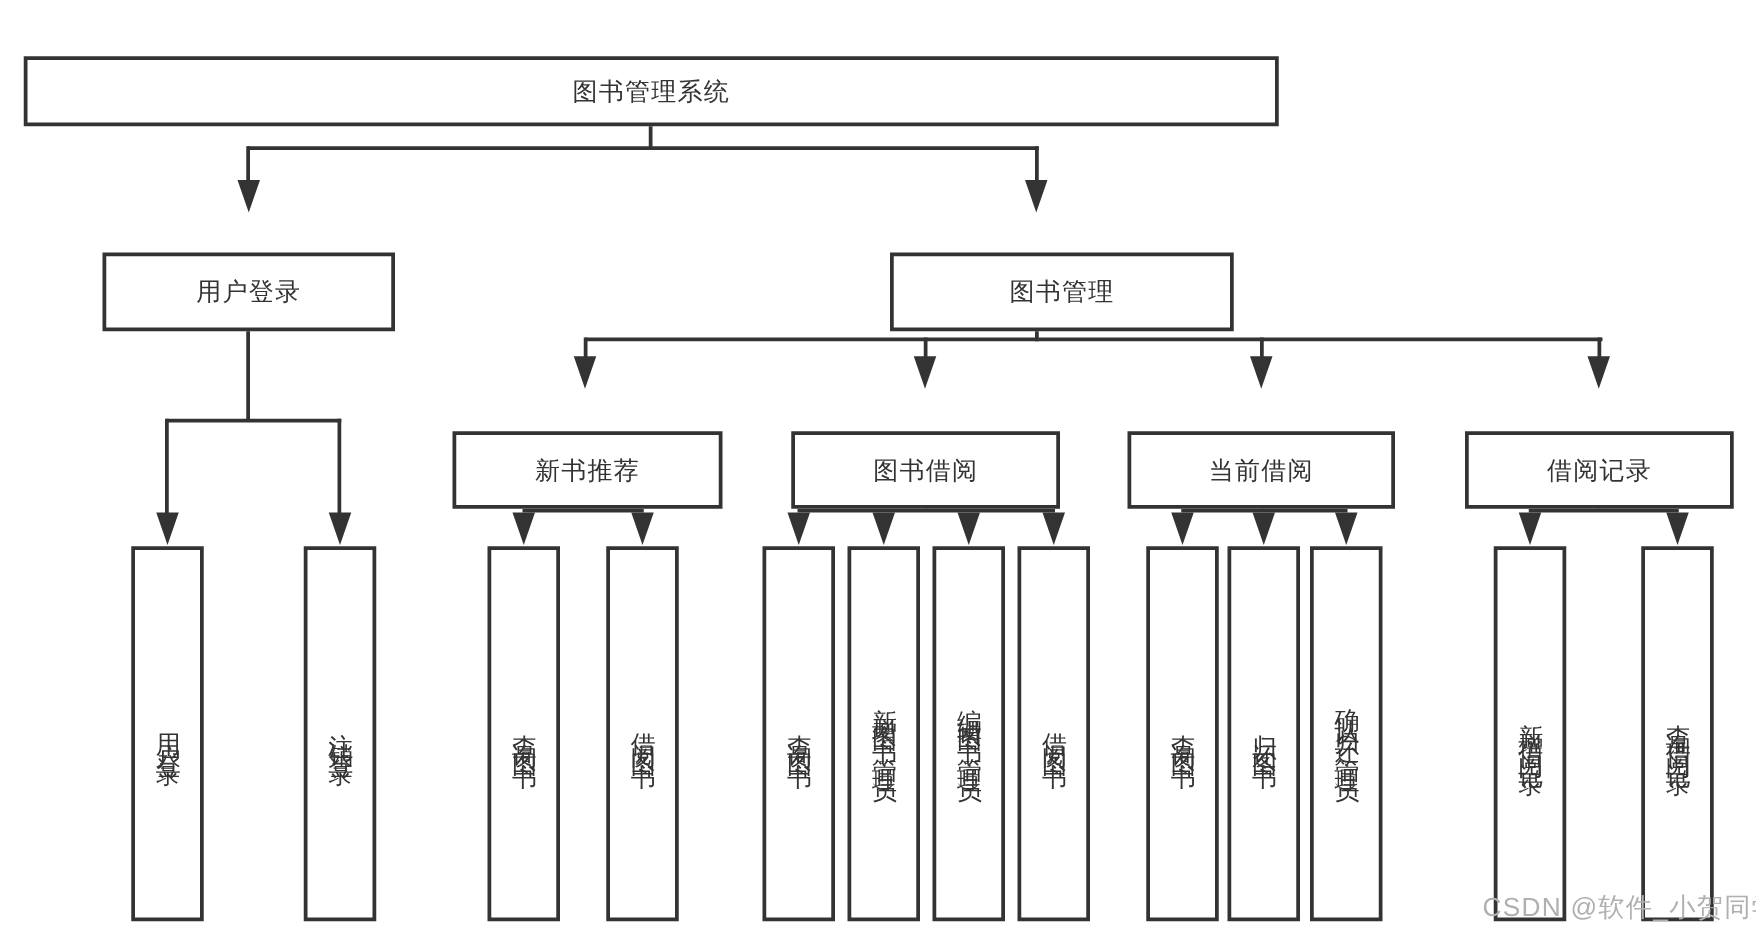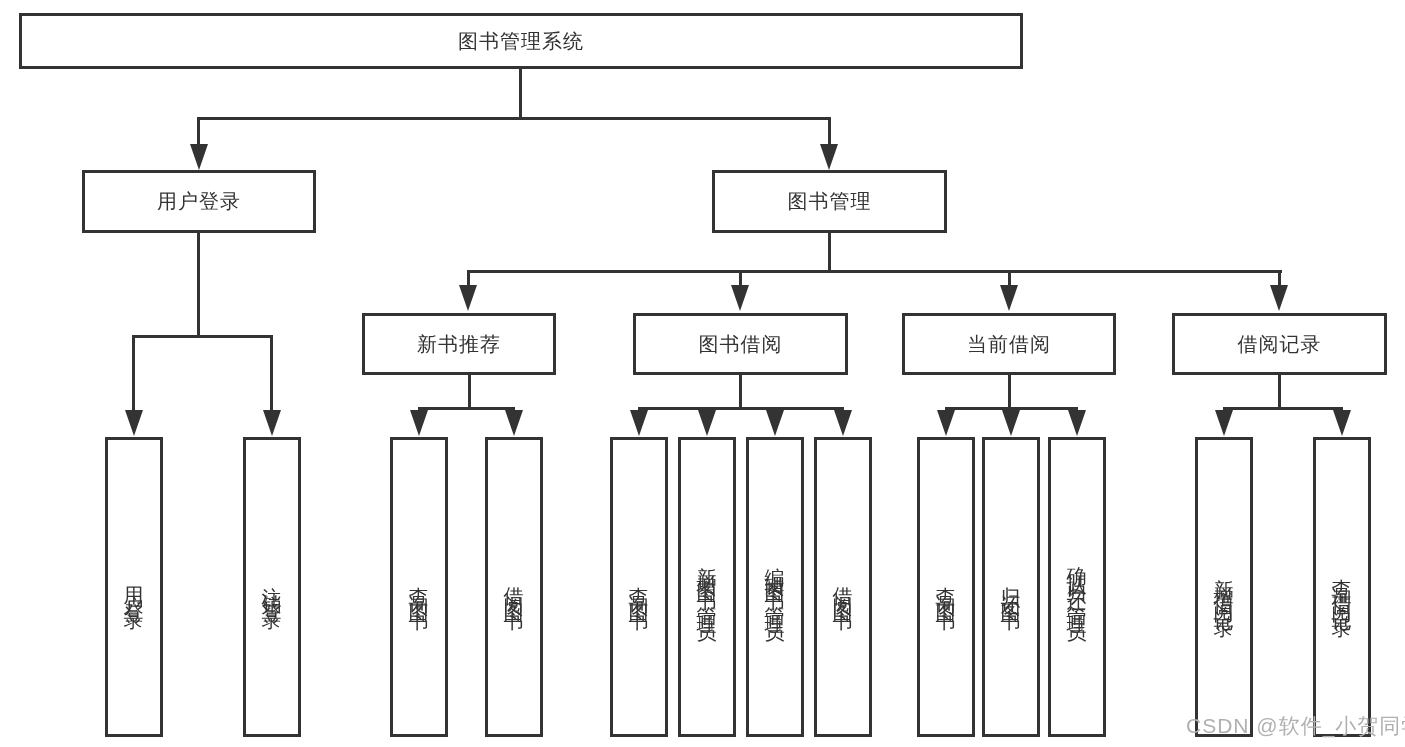--- a/index.html
+++ b/index.html
@@ -9,21 +9,21 @@
     font-family:"Liberation Sans","DejaVu Sans",sans-serif;
     color:var(--text,#333333);
     overflow:hidden;
   }
   
   .hbox {
     position:absolute; box-sizing:border-box;
     border:3px solid var(--line,#333333);
     background:#fff;
     display:flex; align-items:center; justify-content:center;
-    font-size:20px; letter-spacing:1px;
+    font-size:20px; letter-spacing:1px;margin-top:32px;
   }
   .vbox {
     position:absolute; box-sizing:border-box;
     border:3px solid var(--line,#333333);
     background:#fff;
     display:flex; align-items:center; justify-content:center;
   }
   .vtext {
     writing-mode:vertical-rl;
     font-size:20px; letter-spacing:8px; line-height:1;
@@ -99,25 +99,25 @@
   <div class="arr" style="left:1333px;top:410px"></div>
 
   <div class="hbox" style="left:19px;top:13px;width:1004px;height:56px">
     <span>图书管理系统</span>
   </div>
 
   <div class="hbox" style="left:82px;top:170px;width:234px;height:63px">
     <span>用户登录</span>
   </div>
 
-  <div class="hbox" style="left:712px;top:170px;width:235px;height:63px">
+  <div class="hbox" style="left:712px;top:170px;width:275px;height:63px">
     <span>图书管理</span>
   </div>
 
-  <div class="hbox" style="left:362px;top:313px;width:194px;height:62px">
+  <div class="hbox" style="left:362px;top:313px;width:216px;height:62px">
     <span>新书推荐</span>
   </div>
   <div class="hbox" style="left:902px;top:313px;width:214px;height:62px">
     <span>当前借阅</span>
   </div>
   <div class="hbox" style="left:633px;top:313px;width:215px;height:62px">
     <span>图书借阅</span>
   </div>
   <div class="hbox" style="left:1172px;top:313px;width:215px;height:62px">
     <span>借阅记录</span>

